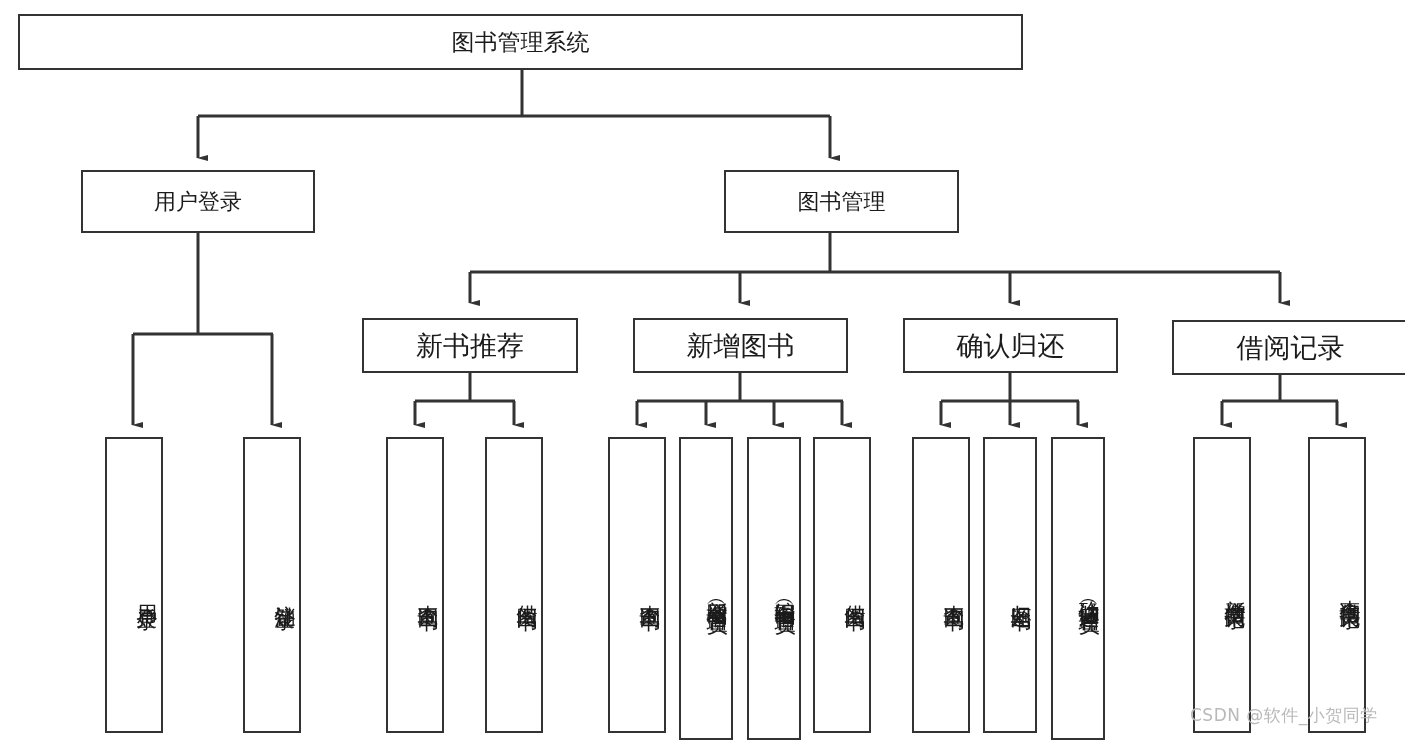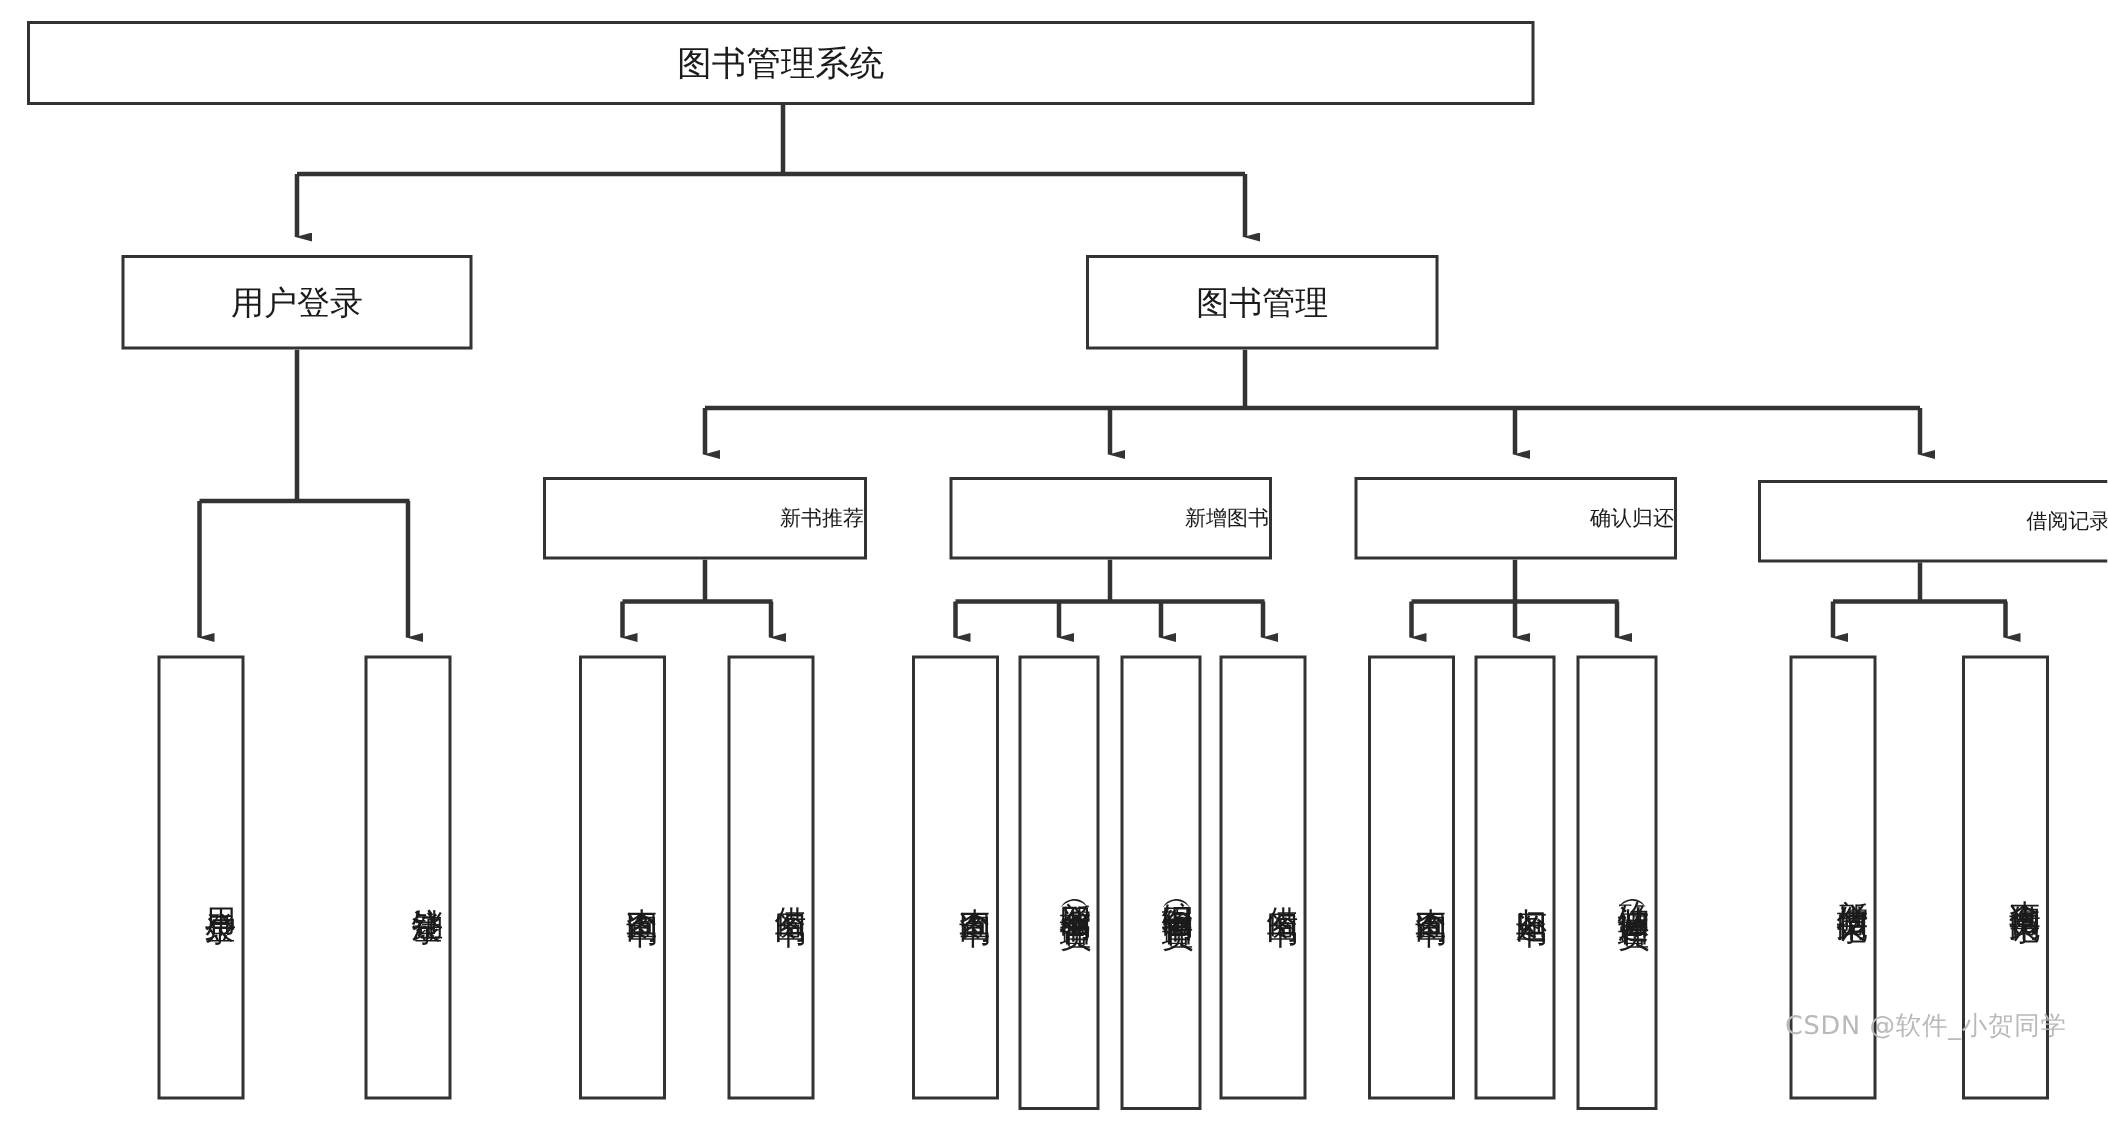--- a/index.html
+++ b/index.html
@@ -35,22 +35,21 @@
     justify-content: center;
     color: #1b1b1b;
   }
   .node.root {
     font-size: 23px;
   }
   .node.level2 {
     font-size: 22px;
   }
   .node.level3 {
-    font-size: 14px;
-    justify-content: flex-end;
+    font-size: 27px;
   }
   .node.leaf {
     font-size: 21px;
     writing-mode: vertical-rl;
     text-orientation: upright;
     letter-spacing: 2px;
     padding-top: 14px;
     align-items: flex-start;
     justify-content: center;
   }
@@ -182,17 +181,17 @@
     <span>确认归还（管理员）</span>
   </div>
 
   <div class="node leaf tall" style="left:1193px; top:437px; width:58px; height:296px;">
     <span>新增借阅记录</span>
   </div>
   <div class="node leaf tall" style="left:1308px; top:437px; width:58px; height:296px;">
     <span>查询借阅记录</span>
   </div>
 
-  <div class="watermark" style="left:1190px; top:672px;text-align:center;">
+  <div class="watermark" style="left:1190px; top:704px;text-align:center;">
     <span>CSDN @软件_小贺同学</span>
   </div>
 
 </div>
 
 </body></html>

